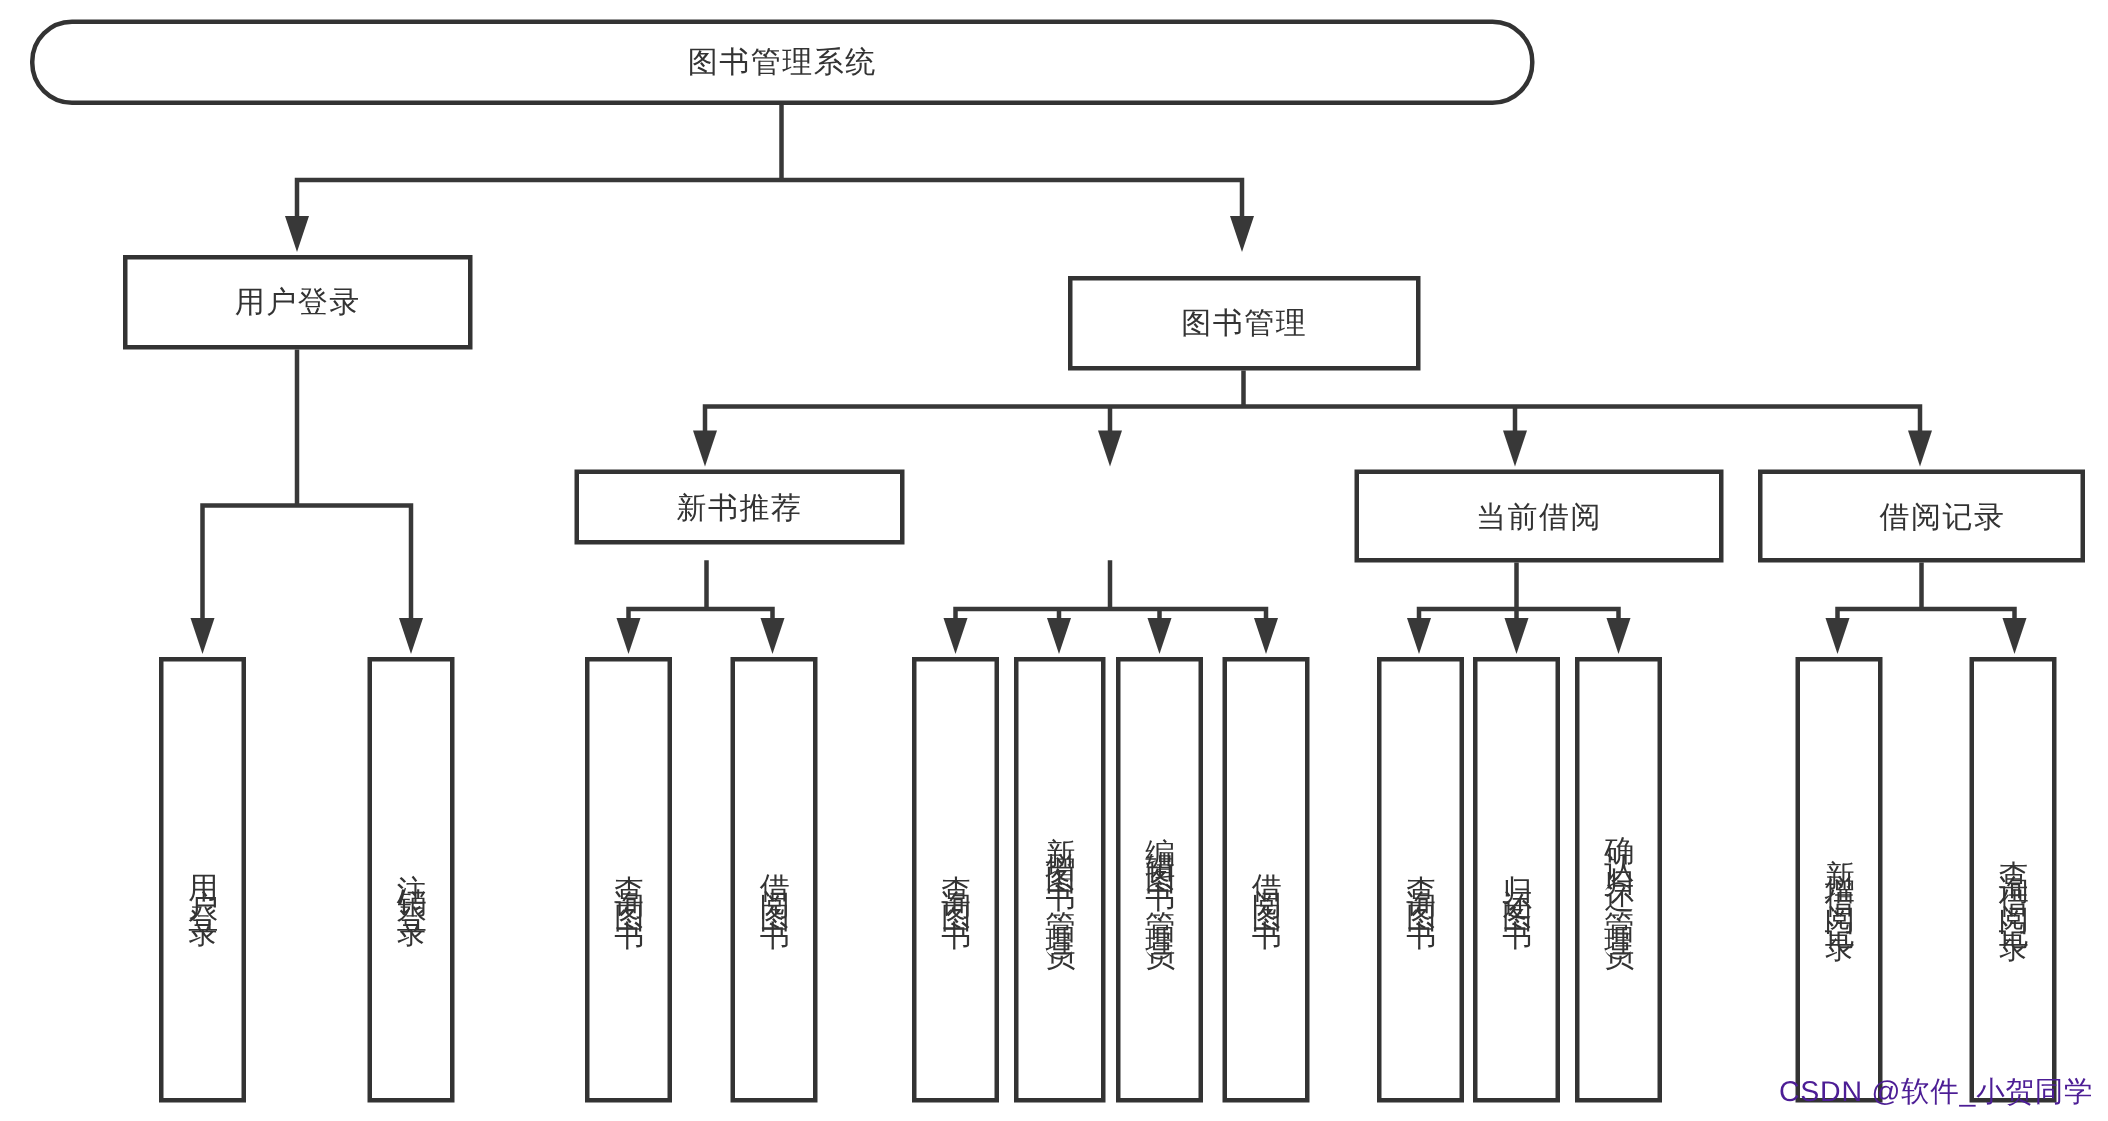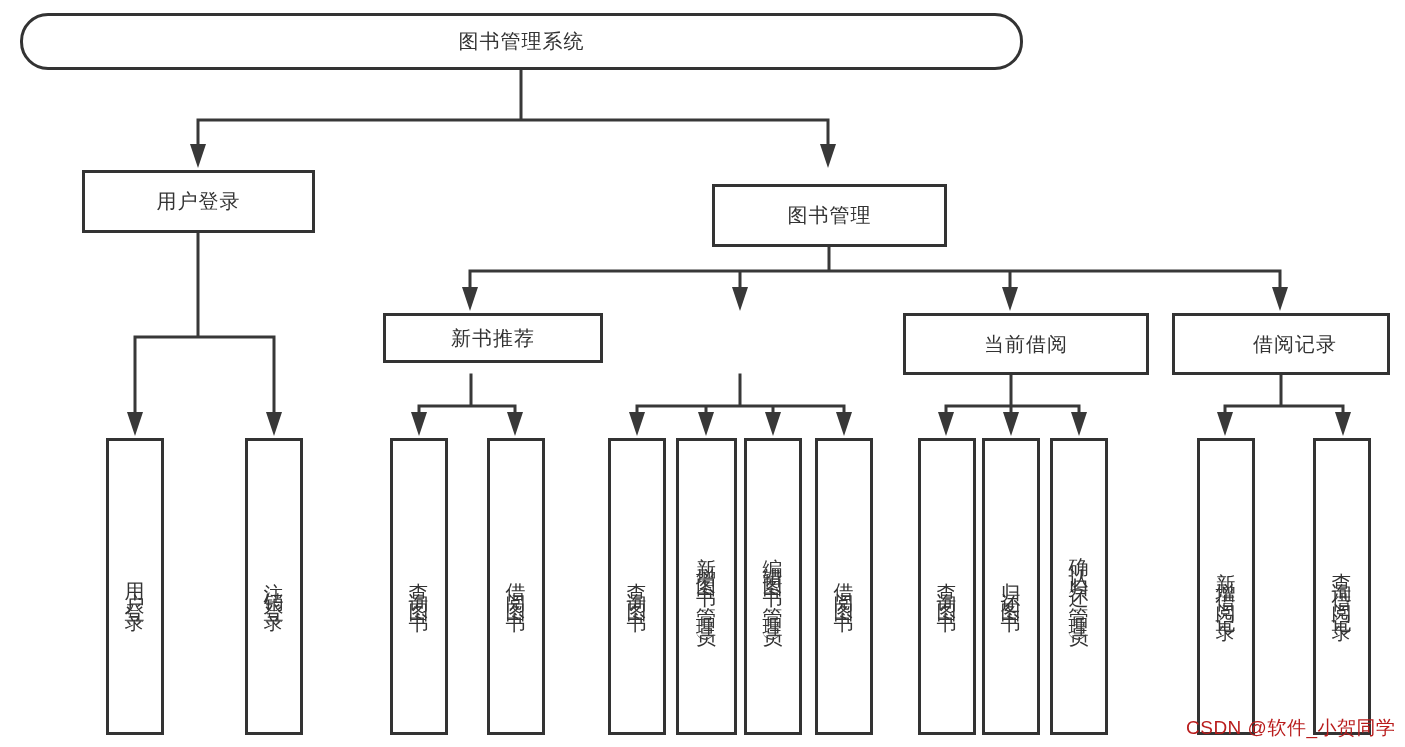--- a/index.html
+++ b/index.html
@@ -41,21 +41,21 @@
     letter-spacing: 10px;
     line-height: 1;
     font-size: 20px;
     color: #333333;
   }
   .watermark {
     position: absolute;
     left: 1186px;
     top: 715px;
     font-size: 19px;
-    color: #b91c1c;
+    color: #4c1d95;
     letter-spacing: 0.5px;
     white-space: nowrap;
     z-index: 5;
   }
   
   .node-root  { left: 20px;  top: 13px;  width: 1003px; height: 57px; border-radius: 28px; }
   .node-l2a   { left: 82px;  top: 170px; width: 233px;  height: 63px; }
   .node-l2b   { left: 712px; top: 184px; width: 235px;  height: 63px; }
   .node-l3a   { left: 383px; top: 313px; width: 220px;  height: 50px; }
   .node-l3b   { left: 633px; top: 313px; width: 214px;  height: 62px; }

